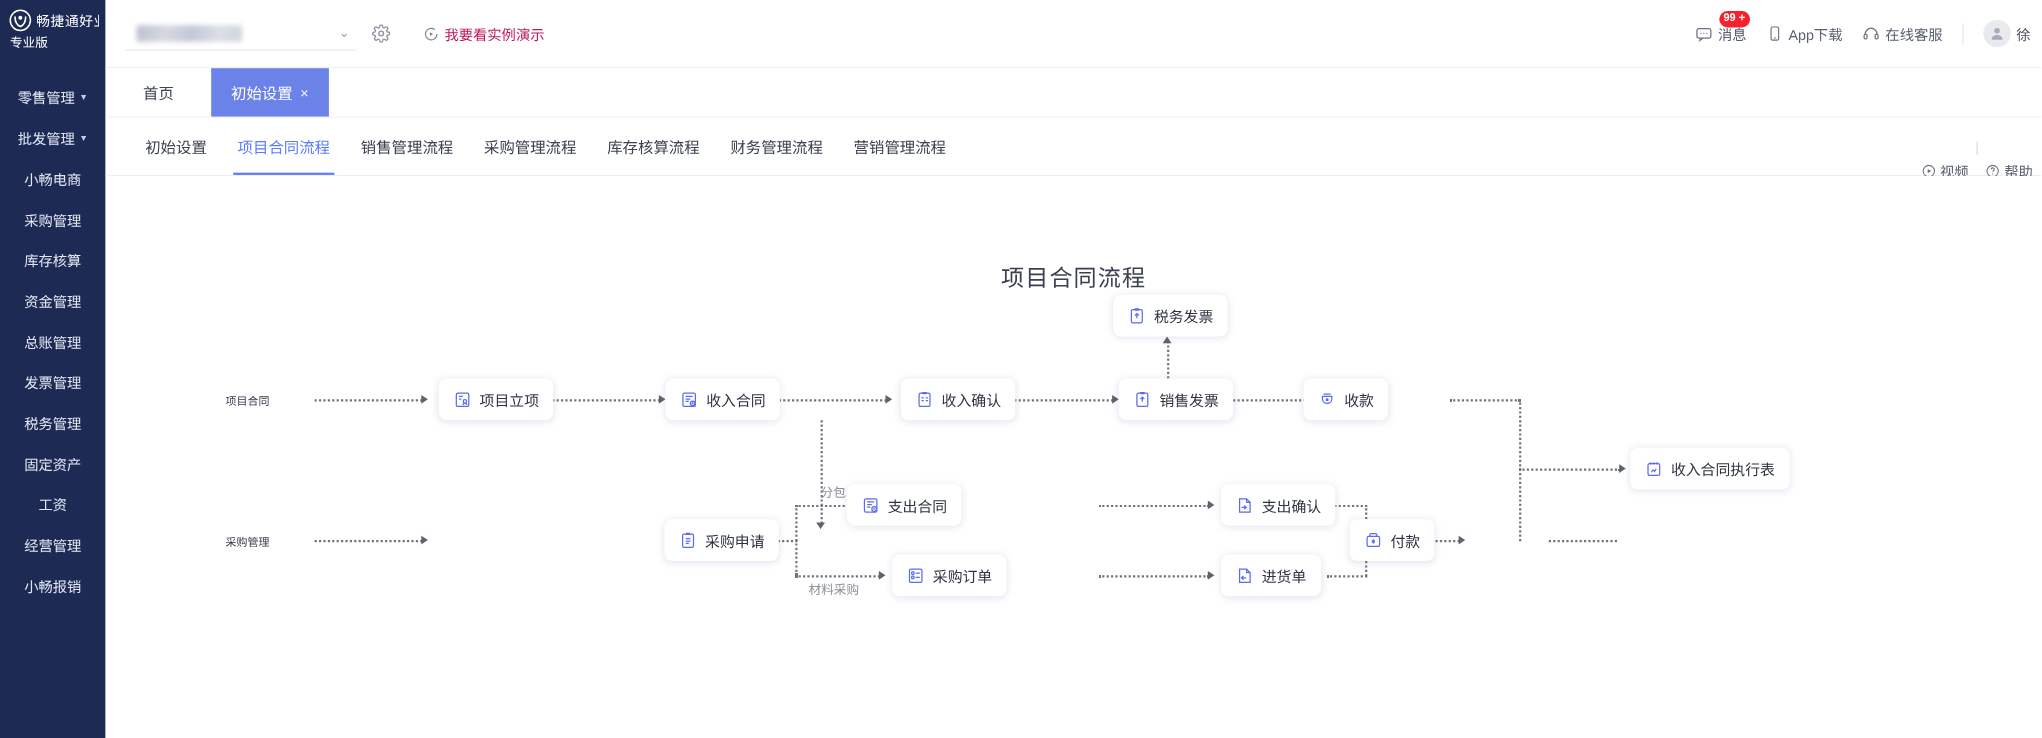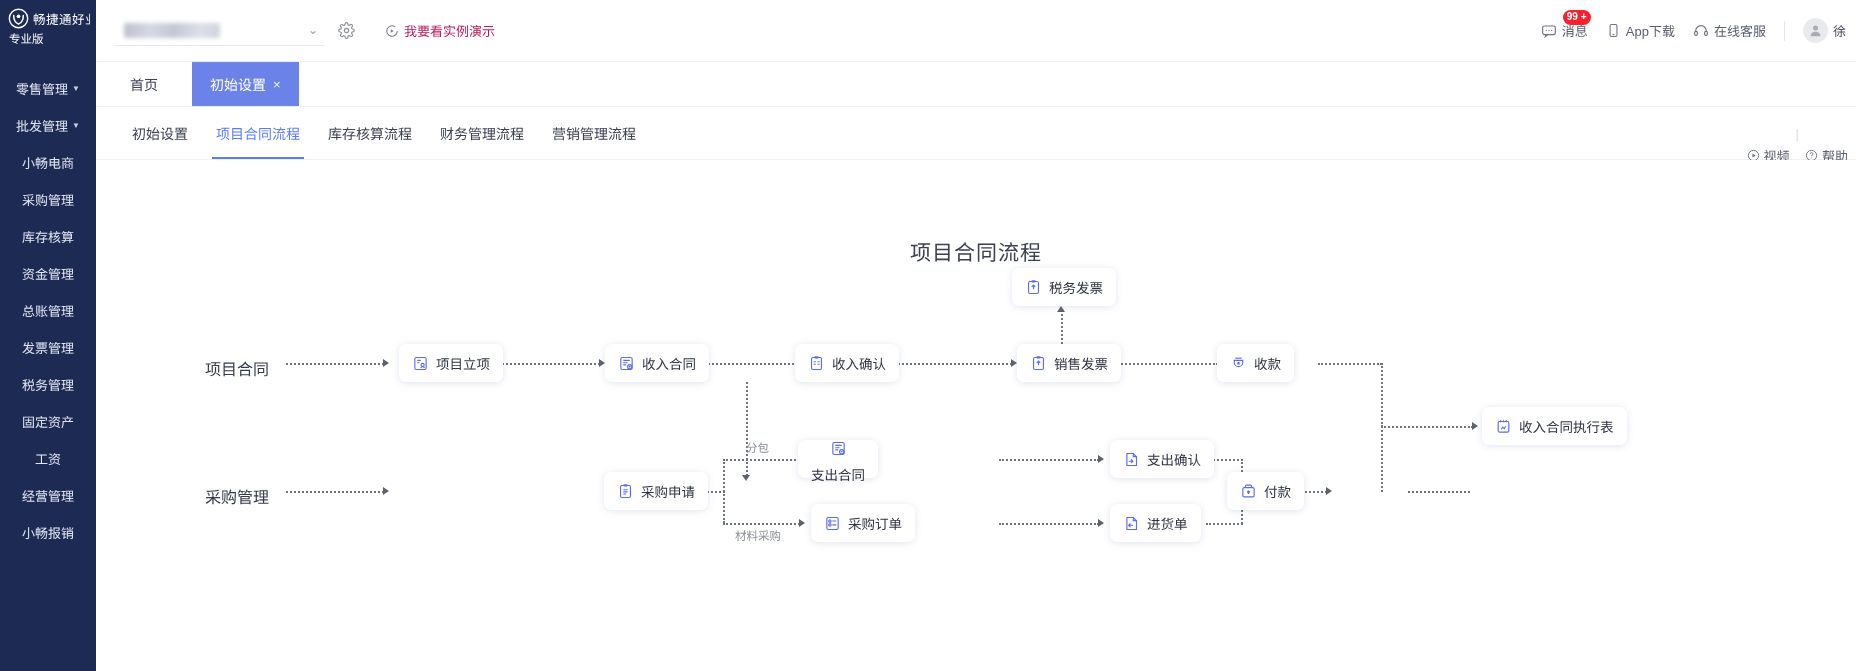--- a/index.html
+++ b/index.html
@@ -108,21 +108,21 @@
     position: absolute; left: 96px; top: 160px; right: 0; bottom: 0;
     background: #fff; overflow: hidden;
   }
   .diagram-title {
     position: absolute; left: 0; right: 0; top: 76px; text-align: center;
     font-size: 21px; color: #3b4150; letter-spacing: 1px;
   }
   .stage { position: absolute; inset: 0; }
 
   .lane-label {
-    position: absolute; font-size: 16px; color: #353b49; white-space: nowrap;
+    position: absolute; font-size: 10px; color: #353b49; white-space: nowrap;
   }
   .branch-label {
     position: absolute; font-size: 11.5px; color: #8b9099; white-space: nowrap;
   }
 
   .node {
     position: absolute; height: 38px; background: #fff; border-radius: 7px;
     box-shadow: 0 1px 7px rgba(79,92,160,.17);
     display: flex; align-items: center; gap: 7px; padding: 0 13px;
     font-size: 13.5px; color: #2f3442; white-space: nowrap; cursor: pointer;
@@ -291,20 +291,26 @@
   </div>
 
   <div class="subnav">
     <div class="subtab">
       <span>初始设置</span>
     </div>
     <div class="subtab active">
       <span>项目合同流程</span>
     </div>
     <div class="subtab">
+      <span>销售管理流程</span>
+    </div>
+    <div class="subtab">
+      <span>采购管理流程</span>
+    </div>
+    <div class="subtab">
       <span>库存核算流程</span>
     </div>
     <div class="subtab">
       <span>财务管理流程</span>
     </div>
     <div class="subtab">
       <span>营销管理流程</span>
     </div>
 
     <div class="subnav-right">
@@ -412,39 +418,39 @@
       <div class="node" style="left:509px; top:184px;">
         <svg class="ico" viewBox="0 0 24 24" fill="none" stroke="#5b6bf0" stroke-width="1.6">
           <rect x="4" y="3.5" width="16" height="17" rx="2"></rect>
           <path d="M7.5 7.5h9M7.5 11h6M7.5 14h4"></path>
           <circle cx="16.5" cy="16.5" r="3" fill="#fff"></circle>
           <path d="M15.2 16.5h2.6M16.5 15.2v2.6"></path>
         </svg>
         <span>收入合同</span>
       </div>
 
-      <div class="node" style="left:699px; top:184px;">
+      <div class="node" style="left:723px; top:184px;">
         <svg class="ico" viewBox="0 0 24 24" fill="none" stroke="#5b6bf0" stroke-width="1.6">
           <rect x="5" y="3.5" width="14" height="17" rx="2"></rect>
           <rect x="9" y="1.8" width="6" height="3" rx="1" fill="#5b6bf0" stroke="none"></rect>
           <path d="M8 9.5h3M8 13h3M13.5 9.5h3M13.5 13h3"></path>
         </svg>
         <span>收入确认</span>
       </div>
 
       <div class="node" style="left:921px; top:184px;">
         <svg class="ico" viewBox="0 0 24 24" fill="none" stroke="#5b6bf0" stroke-width="1.6">
           <rect x="5" y="3.5" width="14" height="17" rx="2"></rect>
           <rect x="9" y="1.8" width="6" height="3" rx="1" fill="#5b6bf0" stroke="none"></rect>
           <path d="M12 8.5v6M9.5 11L12 8.5 14.5 11"></path>
         </svg>
         <span>销售发票</span>
       </div>
 
-      <div class="node" style="left:1121px; top:184px;">
+      <div class="node" style="left:1089px; top:184px;">
         <svg class="ico" viewBox="0 0 24 24" fill="none" stroke="#5b6bf0" stroke-width="1.6">
           <path d="M6 7.5h12v3a6 6 0 0 1-6 6 6 6 0 0 1-6-6z"></path>
           <path d="M7.5 4.5h9"></path>
           <path d="M12 10v3.5M10.3 11h3.4M10.3 12.6h3.4"></path>
         </svg>
         <span>收款</span>
       </div>
 
       <div class="node" style="left:1386px; top:247px;">
         <svg class="ico" viewBox="0 0 24 24" fill="none" stroke="#5b6bf0" stroke-width="1.6">
@@ -457,21 +463,21 @@
 
       <div class="node" style="left:508px; top:312px;">
         <svg class="ico" viewBox="0 0 24 24" fill="none" stroke="#5b6bf0" stroke-width="1.6">
           <rect x="5" y="3.5" width="14" height="17" rx="2"></rect>
           <rect x="9" y="1.8" width="6" height="3" rx="1" fill="#5b6bf0" stroke="none"></rect>
           <path d="M9 9.5h6M9 12.5h6M9 15.5h4"></path>
         </svg>
         <span>采购申请</span>
       </div>
 
-      <div class="node" style="left:702px; top:280px;flex-direction:column;">
+      <div class="node" style="left:674px; top:280px;">
         <svg class="ico" viewBox="0 0 24 24" fill="none" stroke="#5b6bf0" stroke-width="1.6">
           <rect x="4" y="3.5" width="16" height="17" rx="2"></rect>
           <path d="M7.5 7.5h9M7.5 11h6M7.5 14h4"></path>
           <circle cx="16.5" cy="16.5" r="3" fill="#fff"></circle>
           <path d="M15.2 16.5h2.6"></path>
         </svg>
         <span>支出合同</span>
       </div>
 
       <div class="node" style="left:1014px; top:280px;">

